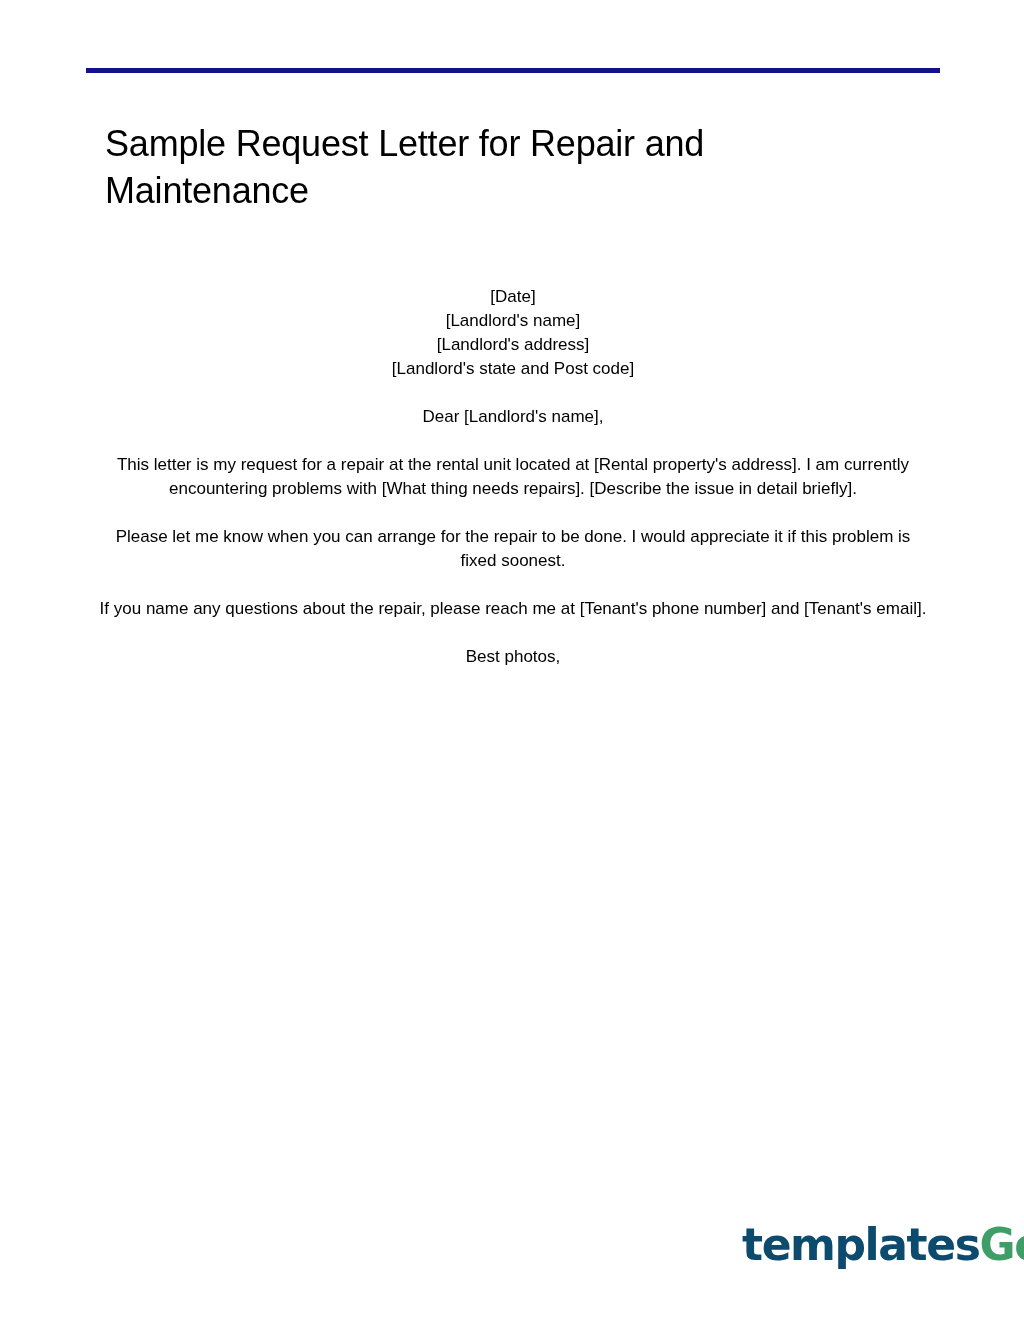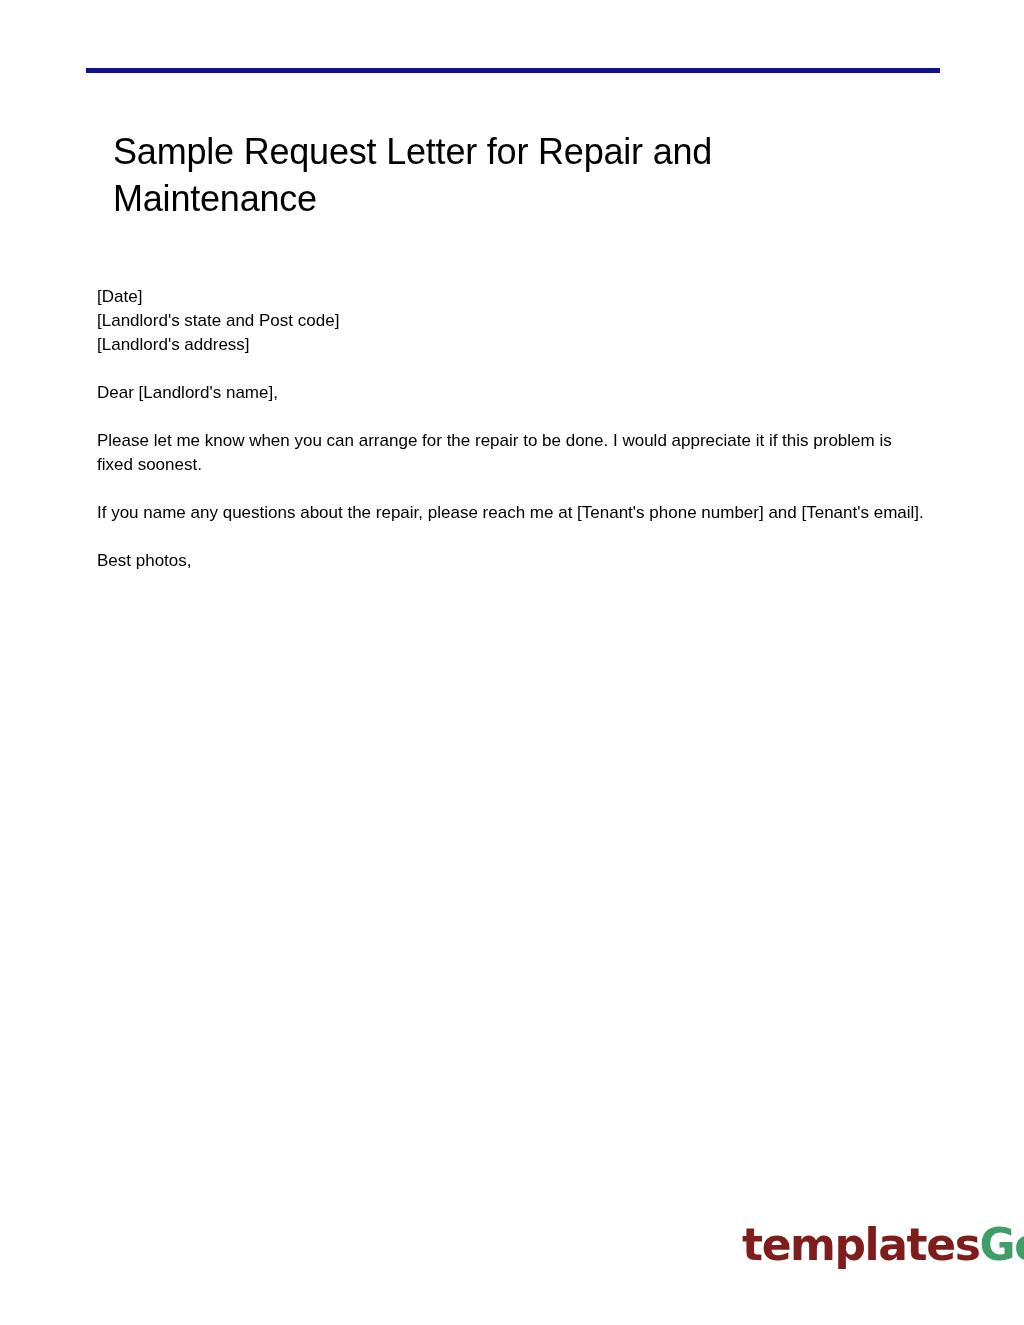--- a/index.html
+++ b/index.html
@@ -40,36 +40,37 @@
   .doc-title {
     position: absolute;
     left: 97px;
     top: 112px;
     width: 780px;
     font-size: 36px;
     line-height: 47px;
     font-weight: 400;
     letter-spacing: -0.2px;
     color: #000000;
-    margin: 16px;
+    margin: 8px;
   }
 
   
   .letter {
     position: absolute;
     left: 97px;
     top: 285px;
     width: 832px;
     font-size: 17px;
     line-height: 24px;
     color: #000000;
   }
 
   .block {
     margin: 0;
+    text-align: center;
   }
   .block + .block {
     margin-top: 24px;
   }
 
   .addr-line {
     display: block;
   }
 
   .sign-gap {
@@ -81,42 +82,44 @@
     position: absolute;
     left: 742px;
     top: 1222px;
     font-size: 44px;
     line-height: 46px;
     font-weight: 700;
     letter-spacing: -1.4px;
     white-space: nowrap;
     font-family: "DejaVu Sans", sans-serif;
   }
-  .logo .logo-a { color: #7f1d1d; }
+  .logo .logo-a { color: #0c4a6e; }
   .logo .logo-b { color: #3f9e68; }
 </style>
 </head>
 <body>
 
 <div class="page">
 
   <div class="top-rule"></div>
 
   <h1 class="doc-title">Sample Request Letter for Repair and Maintenance</h1>
 
   <div class="letter">
 
     <div class="block">
       <span class="addr-line">[Date]</span>
+      <span class="addr-line">[Landlord's name]</span>
+      <span class="addr-line">[Landlord's address]</span>
       <span class="addr-line">[Landlord's state and Post code]</span>
-      <span class="addr-line">[Landlord's address]</span>
     </div>
 
     <p class="block">Dear [Landlord's name],</p>
 
+    <p class="block">This letter is my request for a repair at the rental unit located at [Rental property's address]. I am currently encountering problems with [What thing needs repairs]. [Describe the issue in detail briefly].</p>
 
     <div class="block">
       <span class="addr-line">Please let me know when you can arrange for the repair to be done. I would appreciate it if this problem is fixed soonest.</span>
     </div>
 
     <p class="block">If you name any questions about the repair, please reach me at [Tenant's phone number] and [Tenant's email].</p>
 
 
     <p class="block">Best photos,</p>
 

